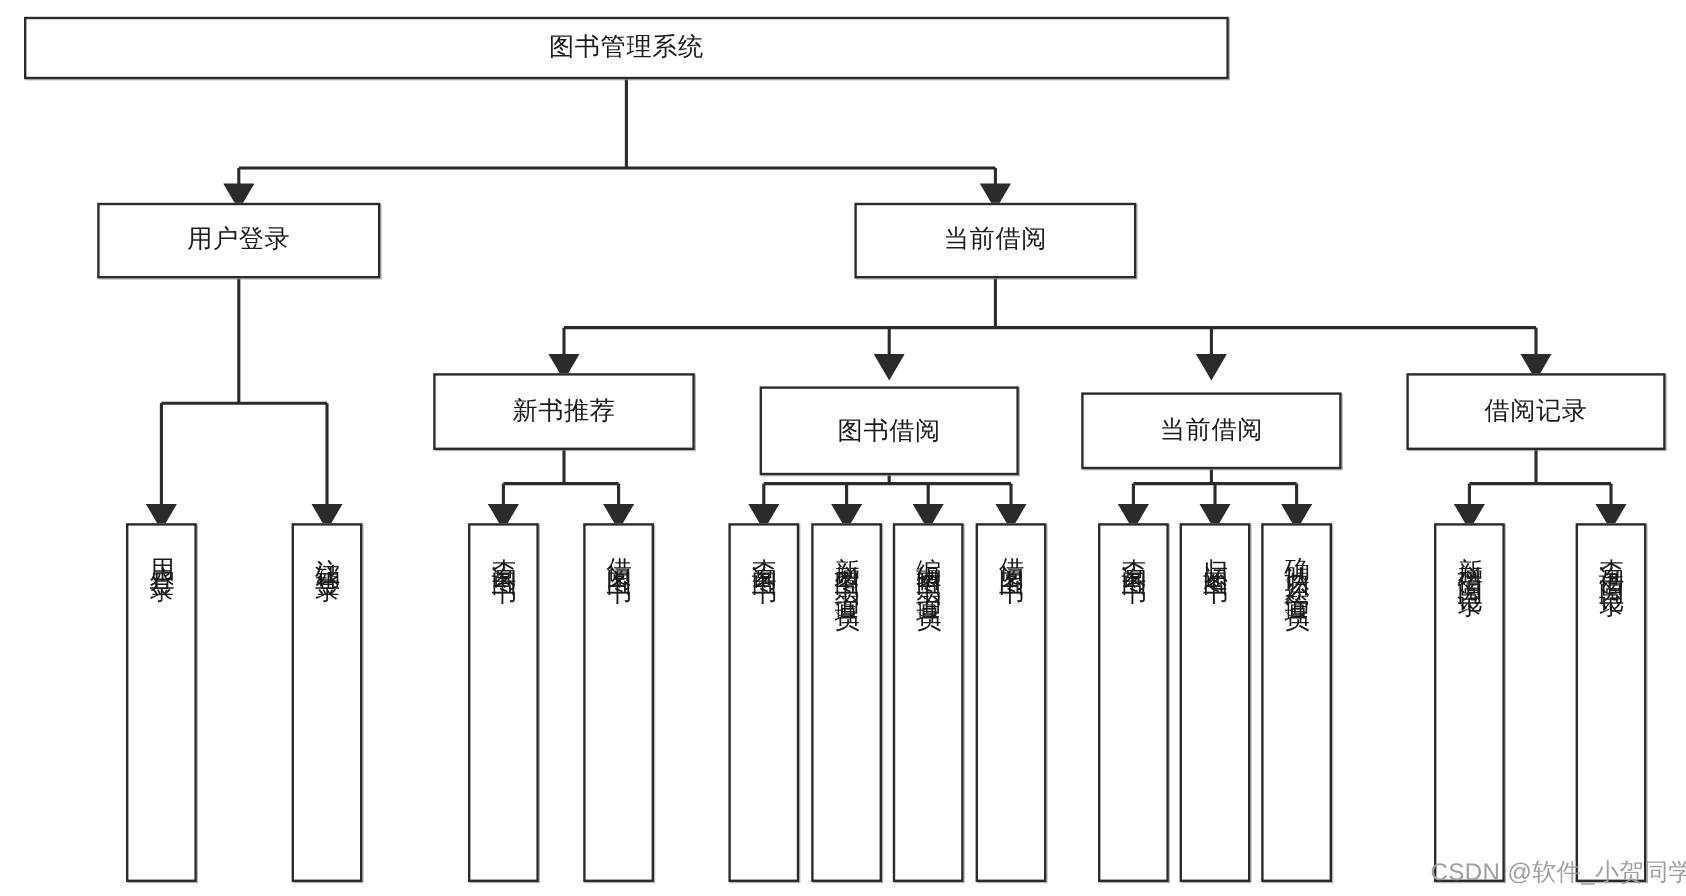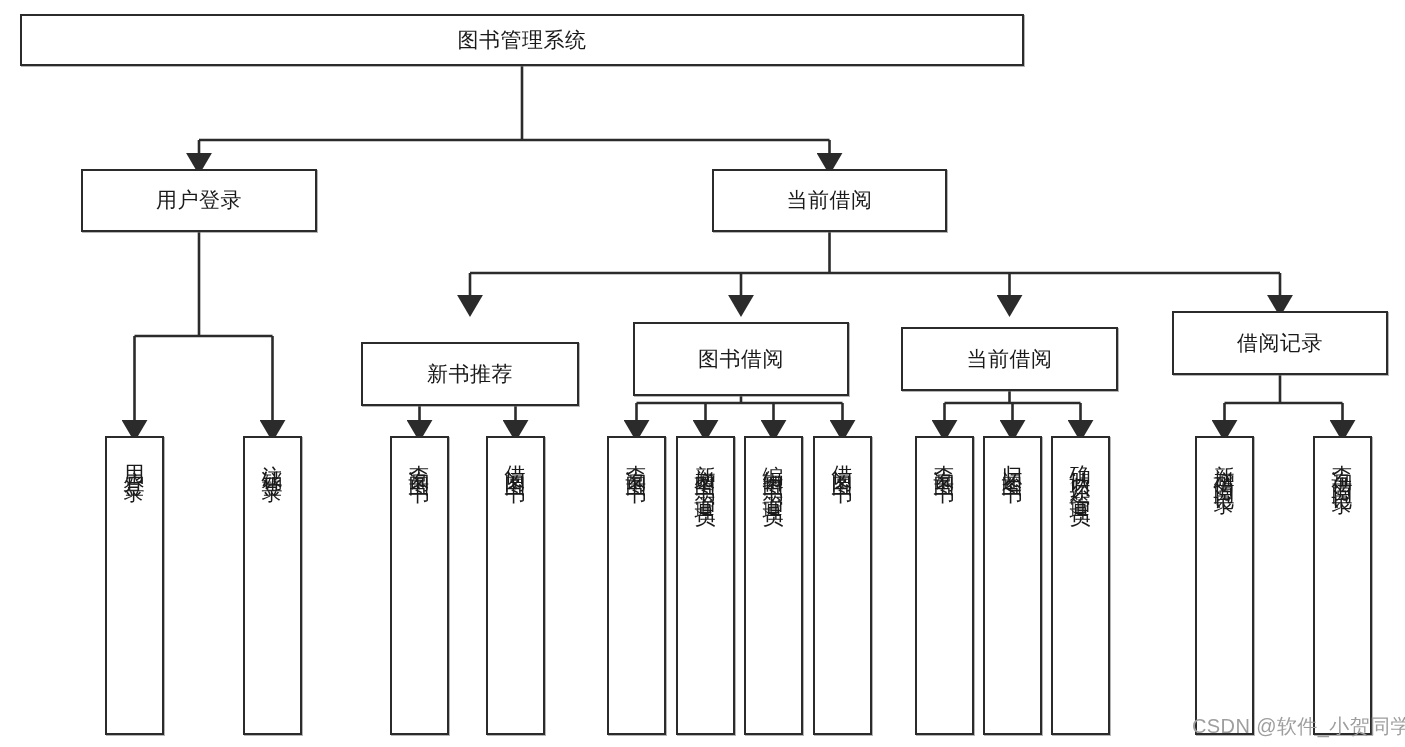--- a/index.html
+++ b/index.html
@@ -100,21 +100,21 @@
     <span class="lbl">用户登录</span>
   </div>
   <div class="node vert" id="n-l2-0-c1" style="left: 243px; top: 436px; width: 59px; height: 299px;">
     <span class="lbl">注销登录</span>
   </div>
 
   <div class="node" id="n-l2-1" style="left: 712px; top: 169px; width: 235px; height: 63px;">
     <span class="lbl">当前借阅</span>
   </div>
 
-  <div class="node" id="n-l3-0" style="left: 361px; top: 311px; width: 218px; height: 64px; margin-top: 31px;">
+  <div class="node" id="n-l3-0" style="left: 361px; top: 311px; width: 218px; height: 64px;">
     <span class="lbl">新书推荐</span>
   </div>
   <div class="node vert" id="n-l3-0-c0" style="left: 390px; top: 436px; width: 59px; height: 299px;">
     <span class="lbl">查询图书</span>
   </div>
   <div class="node vert" id="n-l3-0-c1" style="left: 486px; top: 436px; width: 59px; height: 299px;">
     <span class="lbl">借阅图书</span>
   </div>
 
   <div class="node" id="n-l3-1" style="left: 633px; top: 322px; width: 216px; height: 74px; font-family: Liberation Serif, serif;">

